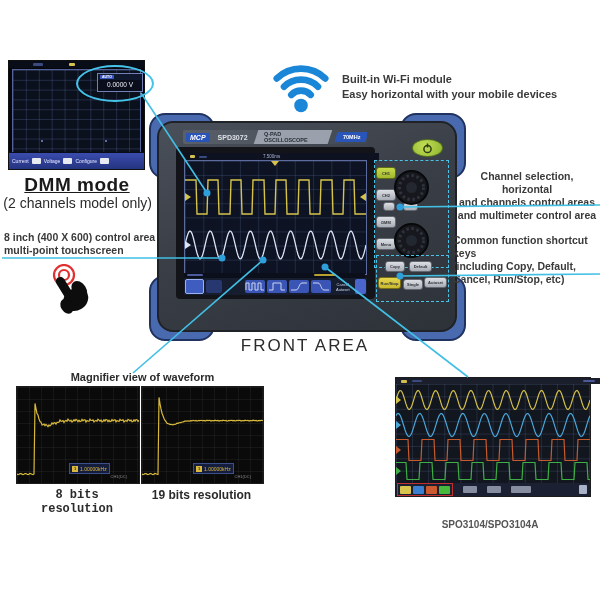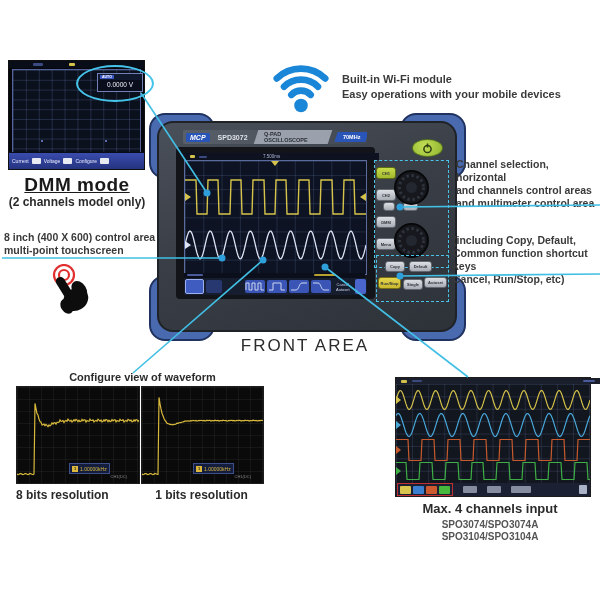--- a/index.html
+++ b/index.html
@@ -14,21 +14,21 @@
   .dmm-grid{background:#0b101d;border:1px solid #55639c;
     background-image:linear-gradient(rgba(95,115,170,.28) 1px,transparent 1px),
                      linear-gradient(90deg,rgba(95,115,170,.28) 1px,transparent 1px);
     background-size:12.9px 9.8px;}
   .dmm-menu{background:linear-gradient(#3a4cae,#25347f);display:flex;align-items:center;gap:3px;
     padding:0 3px;font-size:5px;color:#e8ebff;}
   .chip{background:#e8ebf2;width:9px;height:6px;border-radius:1px;display:inline-block;}
   .dmm-readout{background:#0a0e1c;border:1px solid #7280b8;}
   .dmm-ellipse{border:2.5px solid #45c4ea;border-radius:50%;}
   .dmm-title{font-size:19px;font-weight:600;color:#1a1a1a;text-align:center;letter-spacing:.5px;}
-  .dmm-sub{font-size:12px;font-weight:700;color:#2b2b2b;text-align:center;}
+  .dmm-sub{font-size:14px;font-weight:400;color:#2b2b2b;text-align:right;}
   
   .bumper{background:#4a6ab0;border:2px solid #203260;border-radius:16px;}
   .dev-body{background:linear-gradient(160deg,#4a505a 0%,#3a3f47 45%,#2d3138 100%);
     border:2px solid #1f2227;border-radius:16px;}
   .dev-header{background:linear-gradient(90deg,#596069,#424851);display:flex;align-items:center;
     border-radius:2px;overflow:hidden;}
   .brand-chip{background:#2a55b8;color:#fff;font-size:7px;font-weight:700;font-style:italic;
     padding:1px 4px;margin-left:3px;border-radius:1px;}
   .model-txt{color:#dde1e8;font-size:7px;font-weight:700;margin-left:8px;}
   .prod-band{background:#9aa1ac;color:#2a2e35;font-size:5.5px;font-weight:700;
@@ -117,21 +117,21 @@
 
   <svg class="abs" style="left:272px;top:62px;" width="58" height="52" viewBox="0 0 60 52">
     <g stroke="#1a86d8" stroke-width="7" fill="none" stroke-linecap="round">
       <path d="M20,33 A14,14 0 0 1 40,33"></path>
       <path d="M12.5,24.5 A25,25 0 0 1 47.5,24.5"></path>
       <path d="M5,16 A36,36 0 0 1 55,16"></path>
     </g>
     <circle cx="30" cy="44" r="7" fill="#1a86d8"></circle>
   </svg>
   <div class="abs callout" style="left:342px;top:73px;width:240px;font-size:11px;">Built-in Wi-Fi module</div>
-  <div class="abs callout" style="left:342px;top:88px;width:250px;font-size:11px;">Easy operations with your mobile devices</div>
+  <div class="abs callout" style="left:342px;top:88px;width:250px;font-size:11px;">Easy horizontal with your mobile devices</div>
 
   <div class="abs bumper" style="left:149px;top:113px;width:62px;height:62px;"></div>
   <div class="abs bumper" style="left:400px;top:113px;width:62px;height:62px;"></div>
   <div class="abs bumper" style="left:149px;top:275px;width:62px;height:62px;"></div>
   <div class="abs bumper" style="left:400px;top:275px;width:62px;height:62px;"></div>
   <div class="abs dev-body" style="left:157px;top:121px;width:296px;height:207px;"></div>
 
   <div class="abs dev-header" style="left:183px;top:130px;width:184px;height:14px;">
     <span class="brand-chip">MCP</span>
     <span class="model-txt">SPD3072</span>
@@ -215,49 +215,49 @@
     <circle cx="18.5" cy="18.5" r="5.5" fill="#232730"></circle>
   </svg>
 
   <div class="abs dash-box" style="left:376px;top:255px;width:71px;height:45px;"></div>
   <div class="abs key" style="left:385px;top:261px;width:18px;height:9px;">Copy</div>
   <div class="abs key" style="left:409px;top:261px;width:21px;height:9px;">Default</div>
   <div class="abs key yellow" style="left:378px;top:277px;width:21px;height:10px;">Run/Stop</div>
   <div class="abs key" style="left:403px;top:279px;width:18px;height:9px;">Single</div>
   <div class="abs key" style="left:424px;top:277px;width:21px;height:9px;">Autoset</div>
 
-  <div class="abs callout" style="left:456px;top:158px;width:142px;">
+  <div class="abs callout" style="left:456px;top:170px;width:142px;text-align:center;">
     <div>Channel selection, horizontal</div>
     <div>and channels control areas</div>
     <div>and multimeter control area</div>
   </div>
   <div class="abs callout" style="left:453px;top:234px;width:146px;">
+    <div>Common function shortcut keys</div>
     <div>(including Copy, Default,</div>
-    <div>Common function shortcut keys</div>
     <div>Cancel, Run/Stop, etc)</div>
   </div>
   <div class="abs callout" style="left:4px;top:231px;width:180px;">
     <div>8 inch (400 X 600) control area</div>
     <div>multi-point touchscreen</div>
   </div>
 
   <svg class="abs" style="left:48px;top:264px;" width="54" height="54" viewBox="0 0 54 54">
     <circle cx="16" cy="11" r="5" fill="none" stroke="#e23030" stroke-width="2.2"></circle>
     <circle cx="16" cy="11" r="10" fill="none" stroke="#e23030" stroke-width="2.2"></circle>
     <g fill="#0d0d0d" transform="rotate(-32 22 32)">
       <rect x="17" y="10" width="9" height="26" rx="4.5"></rect>
       <ellipse cx="25" cy="38" rx="13" ry="11"></ellipse>
       <ellipse cx="33" cy="32" rx="7" ry="10"></ellipse>
       <ellipse cx="14" cy="39" rx="6" ry="8"></ellipse>
     </g>
   </svg>
 
   <div class="abs" style="left:220px;top:336px;width:170px;text-align:center;font-size:17px;letter-spacing:2px;color:#2b2b2b;">FRONT AREA</div>
 
-  <div class="abs bold-label" style="left:55px;top:371px;width:175px;text-align:center;font-size:11px;">Configure view of waveform</div>
+  <div class="abs bold-label" style="left:55px;top:371px;width:175px;text-align:center;font-size:11px;">Magnifier view of waveform</div>
 
   <div class="abs mag-shot" style="left:16px;top:386px;width:122px;height:96px;">
     <svg width="122" height="96" style="display:block;">
       <polyline fill="none" stroke-width="1.2" points="0,87.0 1,87.5 2,87.3 3,86.7 4,86.6 5,87.1 6,87.5 7,87.2 8,86.6 9,86.6 10,87.2 11,87.5 12,87.1 13,86.5 14,86.7 15,87.3 16,87.5 17,86.9 18,16.4 19,21.7 20,26.6 21,28.0 22,32.0 23,34.6 24,35.1 25,38.0 26,37.6 27,37.1 28,38.7 29,37.4 30,38.3 31,39.6 32,38.0 33,38.9 34,38.0 35,35.9 36,37.1 37,35.8 38,35.7 39,37.2 40,35.3 41,35.4 42,35.3 43,33.0 44,34.4 45,34.1 46,33.5 47,35.5 48,34.0 49,33.5 50,34.3 51,32.2 52,33.4 53,34.2 54,33.2 55,35.0 56,34.0 57,32.8 58,34.0 59,32.4 60,33.1 61,34.7 62,33.3 63,34.5 64,34.2 65,32.3 66,33.8 67,32.9 68,32.9 69,35.0 70,33.6 71,34.0 72,34.3 73,32.2 74,33.5 75,33.5 76,32.9 77,35.0 78,33.9 79,33.4 80,34.3 81,32.2 82,33.1 83,34.1 84,33.0 85,34.9 86,34.2 87,32.8 88,34.1 89,32.5 90,32.9 91,34.6 92,33.3 93,34.5 94,34.4 95,32.5 96,33.8 97,33.0 98,32.7 99,34.9 100,33.6 101,34.0 102,34.5 103,32.3 104,33.4 105,33.5 106,32.7 107,34.9 108,34.0 109,33.4 110,34.4 111,32.3 112,33.0 113,34.0 114,32.9 115,34.7 116,34.4 117,32.9 118,34.2 119,32.6 120,32.7 121,34.5 122,33.2" stroke="#d8b93c"></polyline>
     </svg>
     <div class="abs mag-badge" style="left:52px;top:76px;height:9px;">
       <span class="badge-chip">1</span>
       <span>1.00000kHz</span>
     </div>
     <div class="abs badge-sub" style="left:52px;top:87px;width:58px;">CH1(DC)</div>
@@ -265,22 +265,22 @@
   <div class="abs mag-shot" style="left:141px;top:386px;width:121px;height:96px;">
     <svg width="121" height="96" style="display:block;">
       <polyline fill="none" stroke-width="1.2" points="0,87.0 1,87.5 2,87.3 3,86.7 4,86.6 5,87.1 6,87.5 7,87.2 8,86.6 9,86.6 10,87.2 11,87.5 12,87.1 13,86.5 14,86.7 15,87.3 16,87.5 17,10.4 18,16.8 19,21.9 20,26.2 21,28.7 22,31.5 23,33.5 24,34.7 25,36.2 26,36.6 27,36.8 28,37.5 29,37.3 30,37.6 31,37.9 32,37.3 33,37.4 34,37.0 35,36.2 36,36.3 37,35.7 38,35.5 39,35.7 40,35.0 41,34.9 42,34.7 43,33.9 44,34.2 45,34.1 46,33.8 47,34.3 48,33.8 49,33.7 50,33.9 51,33.3 52,33.6 53,33.8 54,33.5 55,34.0 56,33.7 57,33.4 58,33.7 59,33.3 60,33.5 61,33.9 62,33.5 63,33.9 64,33.8 65,33.2 66,33.7 67,33.4 68,33.4 69,34.0 70,33.6 71,33.7 72,33.8 73,33.2 74,33.6 75,33.6 76,33.4 77,34.0 78,33.7 79,33.5 80,33.8 81,33.2 82,33.5 83,33.7 84,33.4 85,34.0 86,33.8 87,33.4 88,33.7 89,33.3 90,33.4 91,33.9 92,33.5 93,33.8 94,33.8 95,33.3 96,33.6 97,33.4 98,33.3 99,34.0 100,33.6 101,33.7 102,33.9 103,33.2 104,33.5 105,33.6 106,33.3 107,34.0 108,33.7 109,33.5 110,33.8 111,33.2 112,33.4 113,33.7 114,33.4 115,33.9 116,33.8 117,33.4 118,33.8 119,33.3 120,33.3 121,33.8" stroke="#d8b93c"></polyline>
     </svg>
     <div class="abs mag-badge" style="left:51px;top:76px;height:9px;">
       <span class="badge-chip">1</span>
       <span>1.00000kHz</span>
     </div>
     <div class="abs badge-sub" style="left:51px;top:87px;width:58px;">CH1(DC)</div>
   </div>
-  <div class="abs bold-label" style="left:16px;top:488px;width:122px;font-size:12px;">8 bits resolution</div>
-  <div class="abs bold-label" style="left:141px;top:488px;width:121px;text-align:center;font-size:12px;">1 bits resolution</div>
+  <div class="abs bold-label" style="left:16px;top:488px;width:122px;text-align:center;font-size:12px;font-family:Liberation Mono, monospace;">8 bits resolution</div>
+  <div class="abs bold-label" style="left:141px;top:488px;width:121px;text-align:center;font-size:12px;">19 bits resolution</div>
 
   <div class="abs fc-shot" style="left:395px;top:377px;width:194px;height:118px;">
     <div class="fc-topstrip" style="width:194px;height:6px;">
       <span class="tick" style="width:6px;height:3px;background:#d3c04a;"></span>
       <span class="tick" style="width:10px;height:2px;background:#3a4a80;"></span>
       <span class="tick" style="margin-left:auto;width:12px;height:2px;background:#4a5a9a;"></span>
     </div>
     <div class="fc-grid" style="width:194px;height:99px;">
       <svg width="194" height="99" style="display:block;">
         <polyline fill="none" stroke-width="1.2" points="0,16.0 1,12.7 2,9.8 3,7.7 4,6.6 5,6.7 6,8.0 7,10.3 8,13.3 9,16.6 10,19.9 11,22.7 12,24.6 13,25.5 14,25.1 15,23.7 16,21.2 17,18.1 18,14.8 19,11.6 20,8.9 21,7.2 22,6.5 23,7.0 24,8.7 25,11.3 26,14.5 27,17.8 28,21.0 29,23.5 30,25.1 31,25.5 32,24.7 33,22.9 34,20.2 35,16.9 36,13.6 37,10.5 38,8.2 39,6.8 40,6.6 41,7.5 42,9.6 43,12.4 44,15.7 45,19.0 46,22.0 47,24.2 48,25.3 49,25.3 50,24.2 51,22.0 52,19.0 53,15.7 54,12.4 55,9.6 56,7.5 57,6.6 58,6.8 59,8.2 60,10.5 61,13.6 62,16.9 63,20.2 64,22.9 65,24.7 66,25.5 67,25.1 68,23.5 69,21.0 70,17.8 71,14.5 72,11.3 73,8.7 74,7.0 75,6.5 76,7.2 77,8.9 78,11.6 79,14.8 80,18.1 81,21.2 82,23.7 83,25.1 84,25.5 85,24.6 86,22.7 87,19.9 88,16.6 89,13.3 90,10.3 91,8.0 92,6.7 93,6.6 94,7.7 95,9.8 96,12.7 97,16.0 98,19.3 99,22.2 100,24.3 101,25.4 102,25.3 103,24.0 104,21.7 105,18.7 106,15.4 107,12.1 108,9.3 109,7.4 110,6.5 111,6.9 112,8.3 113,10.8 114,13.9 115,17.2 116,20.4 117,23.1 118,24.8 119,25.5 120,25.0 121,23.3 122,20.7 123,17.5 124,14.2 125,11.0 126,8.5 127,6.9 128,6.5 129,7.3 130,9.1 131,11.8 132,15.1 133,18.4 134,21.5 135,23.8 136,25.2 137,25.4 138,24.5 139,22.4 140,19.6 141,16.3 142,13.0 143,10.0 144,7.8 145,6.7 146,6.7 147,7.8 148,10.0 149,13.0 150,16.3 151,19.6 152,22.4 153,24.5 154,25.4 155,25.2 156,23.8 157,21.5 158,18.4 159,15.1 160,11.8 161,9.1 162,7.3 163,6.5 164,6.9 165,8.5 166,11.0 167,14.2 168,17.5 169,20.7 170,23.3 171,25.0 172,25.5 173,24.8 174,23.1 175,20.4 176,17.2 177,13.9 178,10.8 179,8.3 180,6.9 181,6.5 182,7.4 183,9.3 184,12.1 185,15.4 186,18.7 187,21.7 188,24.0 189,25.3 190,25.4 191,24.3 192,22.2 193,19.3 194,16.0" stroke="#d3c04a"></polyline>
@@ -299,23 +299,21 @@
         <span class="fc-chip" style="background:#3a7fd0;"></span>
         <span class="fc-chip" style="background:#cc5a2e;"></span>
         <span class="fc-chip" style="background:#46b83c;"></span>
       </span>
       <span class="fc-menu-rect"></span>
       <span class="fc-menu-rect"></span>
       <span class="fc-menu-rect" style="width:20px;"></span>
       <span class="tick" style="margin-left:auto;margin-right:3px;width:8px;height:9px;background:#aab2c8;border-radius:1px;"></span>
     </div>
   </div>
-  <div class="abs bold-label" style="left:390px;top:501px;width:200px;text-align:center;font-size:13px;">Max. 4 channels input</div>
   <div class="abs" style="left:390px;top:519px;width:200px;text-align:center;font-size:10px;font-weight:600;color:#555;line-height:12px;">
-    <div>SPO3074/SPO3074A</div>
     <div>SPO3104/SPO3104A</div>
   </div>
 
   <svg class="abs" style="left:0;top:0;pointer-events:none;z-index:50;" width="600" height="600">
     <g stroke="#41bfe4" stroke-width="1.6" fill="none">
       <line x1="141" y1="93" x2="207" y2="193"></line>
       <line x1="2" y1="258" x2="222" y2="258"></line>
       <line x1="263" y1="260" x2="133" y2="373"></line>
       <line x1="325" y1="267" x2="468" y2="377"></line>
       <line x1="400" y1="207" x2="600" y2="205"></line>

